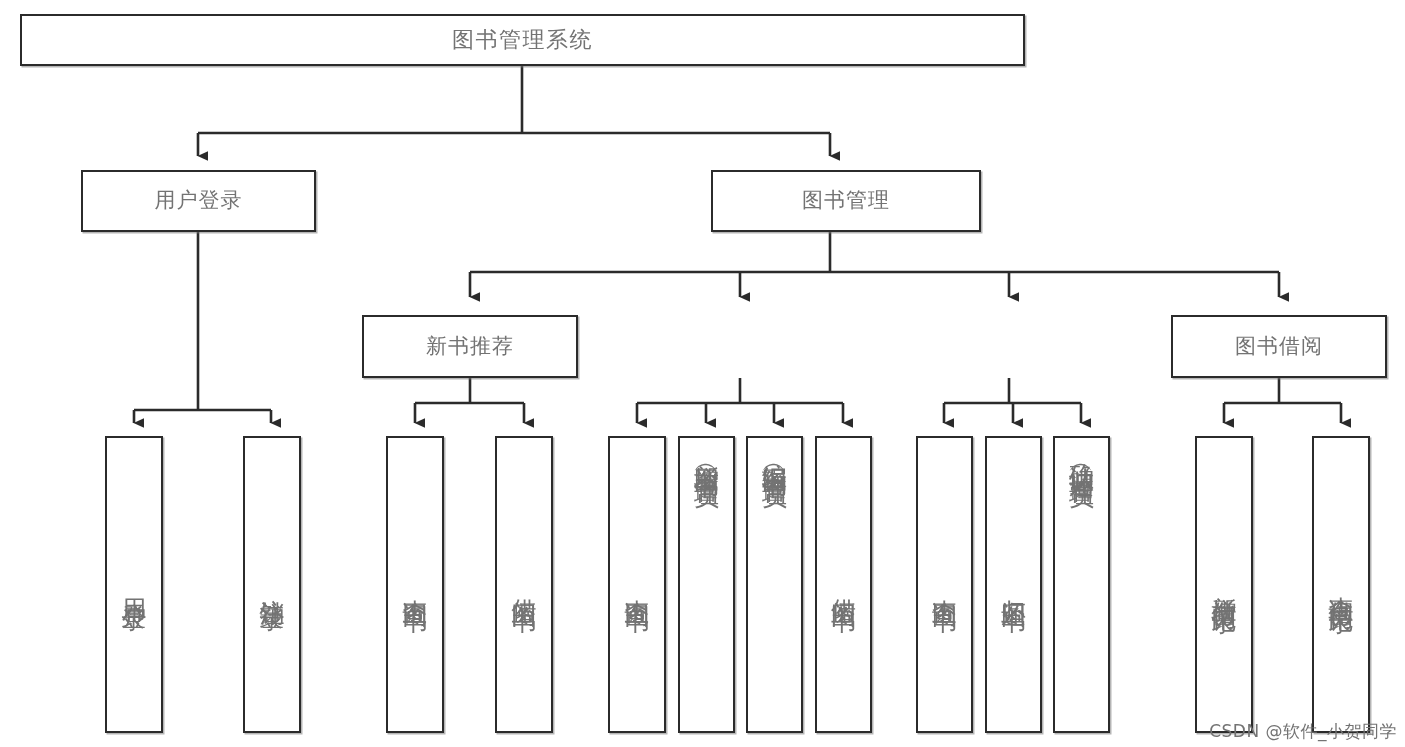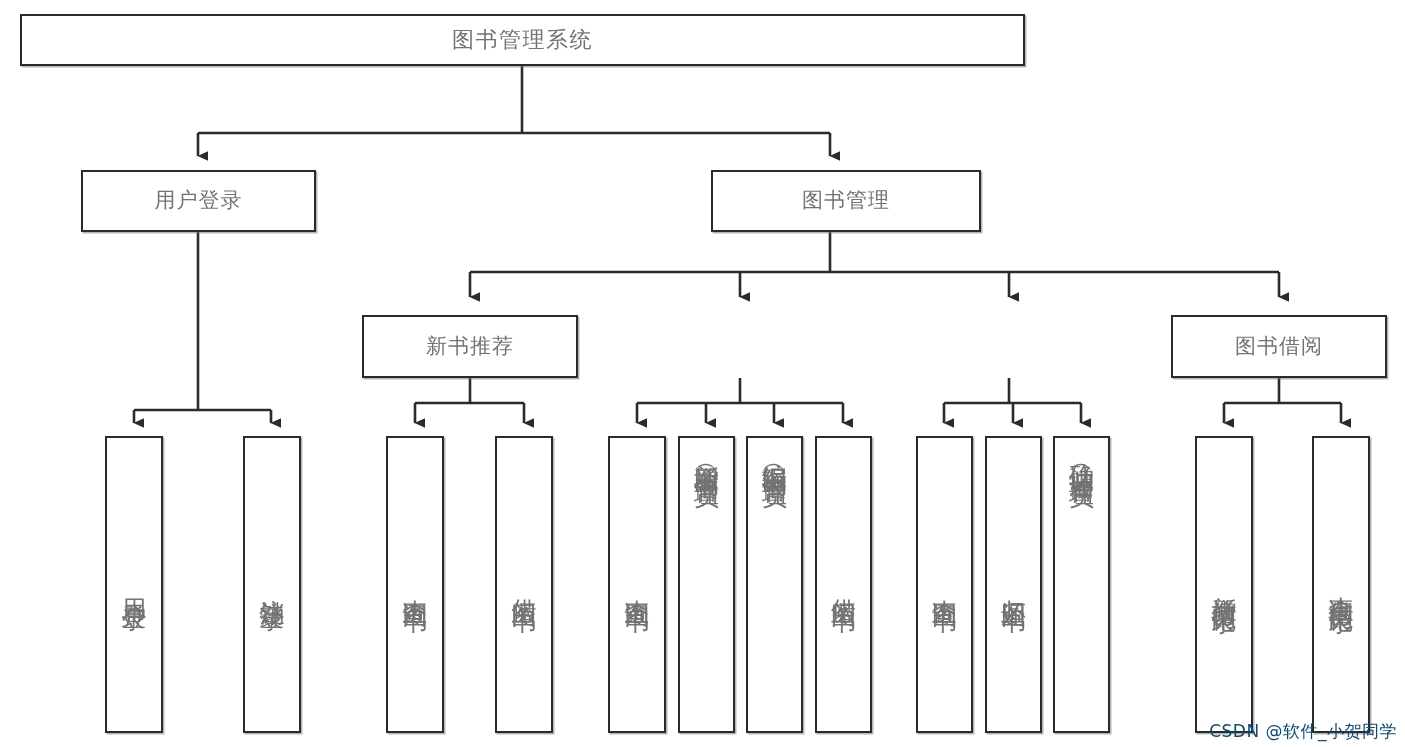--- a/index.html
+++ b/index.html
@@ -70,21 +70,21 @@
   }
   .node.v.mid {
     align-items: center;
     padding-top: 0;
   }
   .watermark {
     position: absolute;
     right: 8px;
     bottom: 4px;
     font-size: 17px;
-    color: #0c4a6e;
+    color: #737373;
     letter-spacing: 0.5px;
     z-index: 5;
     white-space: nowrap;
     font-family: "DejaVu Sans", "Liberation Sans", sans-serif;
   }
 </style>
 </head>
 <body>
 
 <div id="canvas">

